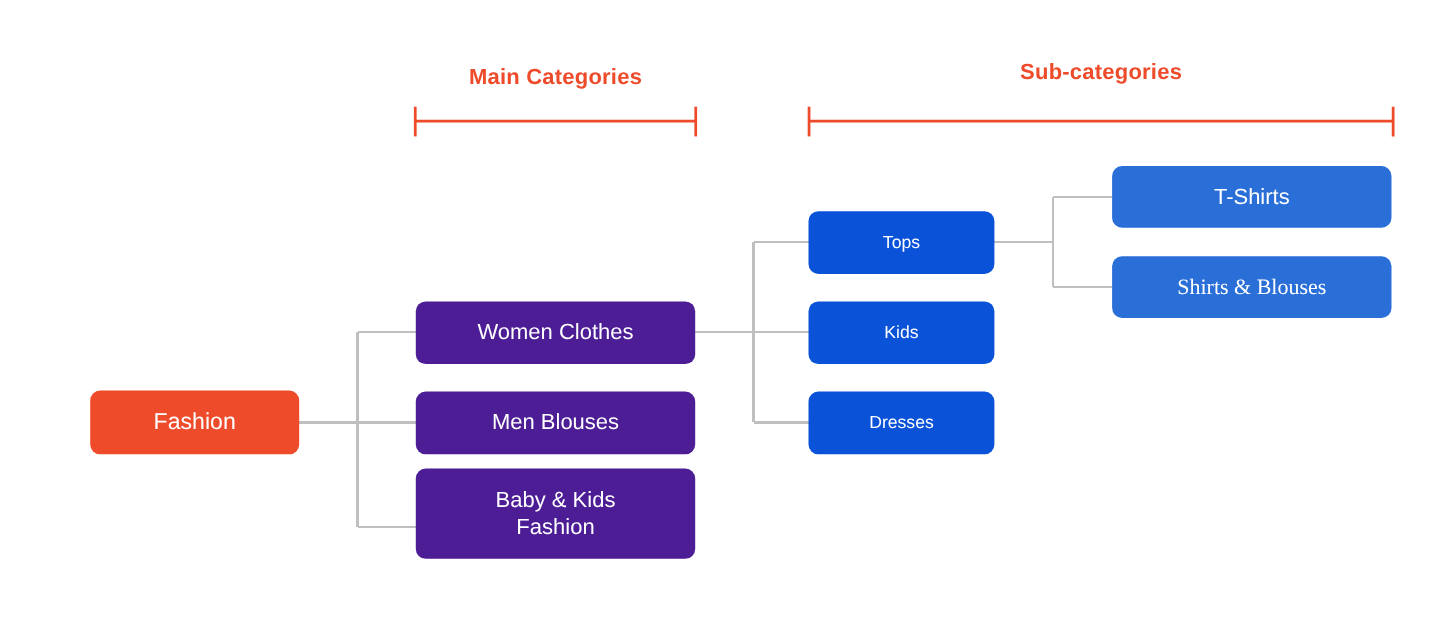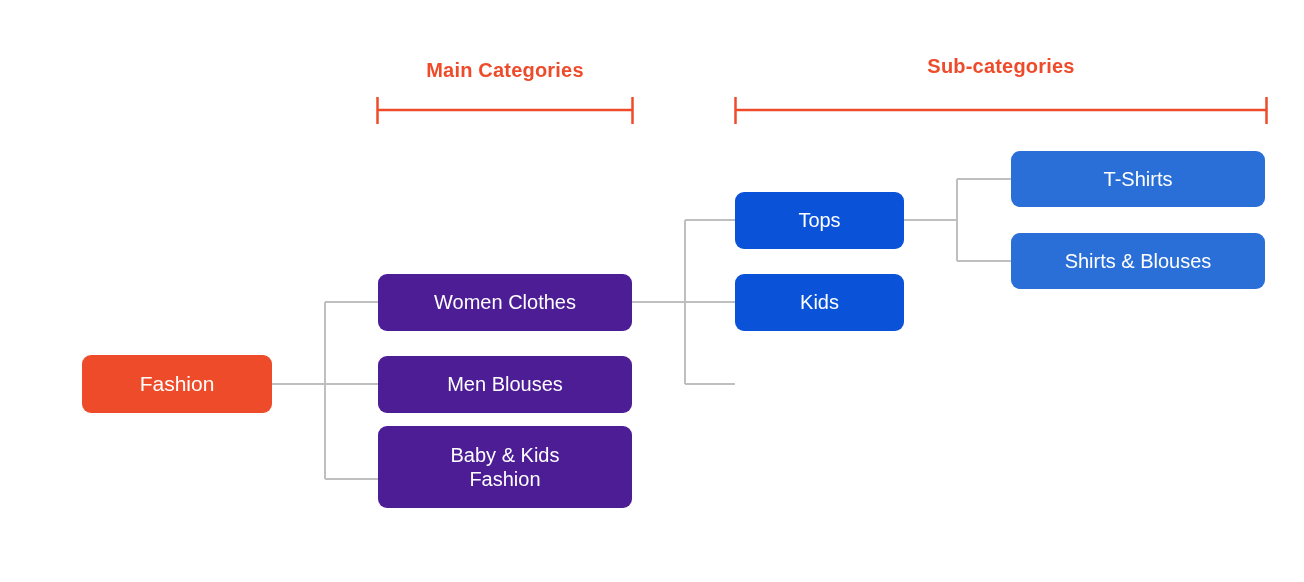--- a/index.html
+++ b/index.html
@@ -77,35 +77,35 @@
   }
   .node.level1.n0 { top: 274px; height: 57px; }
   .node.level1.n1 { top: 356px; height: 57px; }
   .node.level1.n2 { top: 426px; height: 82px; }
 
   .node.level2 {
     background: #0A53D8;
     left: 715px;
     width: 169px;
     height: 57px;
-    font-size: 20px;
+    font-size: 16px;
   }
   .node.level2.n0 { top: 192px; }
   .node.level2.n1 { top: 274px; }
   .node.level2.n2 { top: 356px; }
 
   .node.level3 {
     background: #2A6FD8;
     left: 991px;
     width: 254px;
     height: 56px;
     font-size: 20px;
   }
   .node.level3.n0 { top: 151px; }
-  .node.level3.n1 { top: 233px; }
+  .node.level3.n1 { top: 233px; font-family: Liberation Serif, serif; }
 </style>
 </head>
 <body>
 
 <div id="canvas">
 
   <svg id="connectors" viewBox="0 0 1304 582" width="1304" height="582" xmlns="http://www.w3.org/2000/svg">
 
     <g stroke="#EE4B2B" stroke-width="2.5" fill="none">
       <line x1="357" y1="110" x2="613" y2="110"></line>
@@ -153,18 +153,19 @@
 
   <div class="node level1 n1">Men Blouses</div>
 
   <div class="node level1 n2">Baby &amp; Kids
 Fashion</div>
 
   <div class="node level2 n0">Tops</div>
 
   <div class="node level2 n1">Kids</div>
 
+  <div class="node level2 n2">Dresses</div>
 
   <div class="node level3 n0">T-Shirts</div>
 
   <div class="node level3 n1">Shirts &amp; Blouses</div>
 
 </div>
 
 </body></html>

